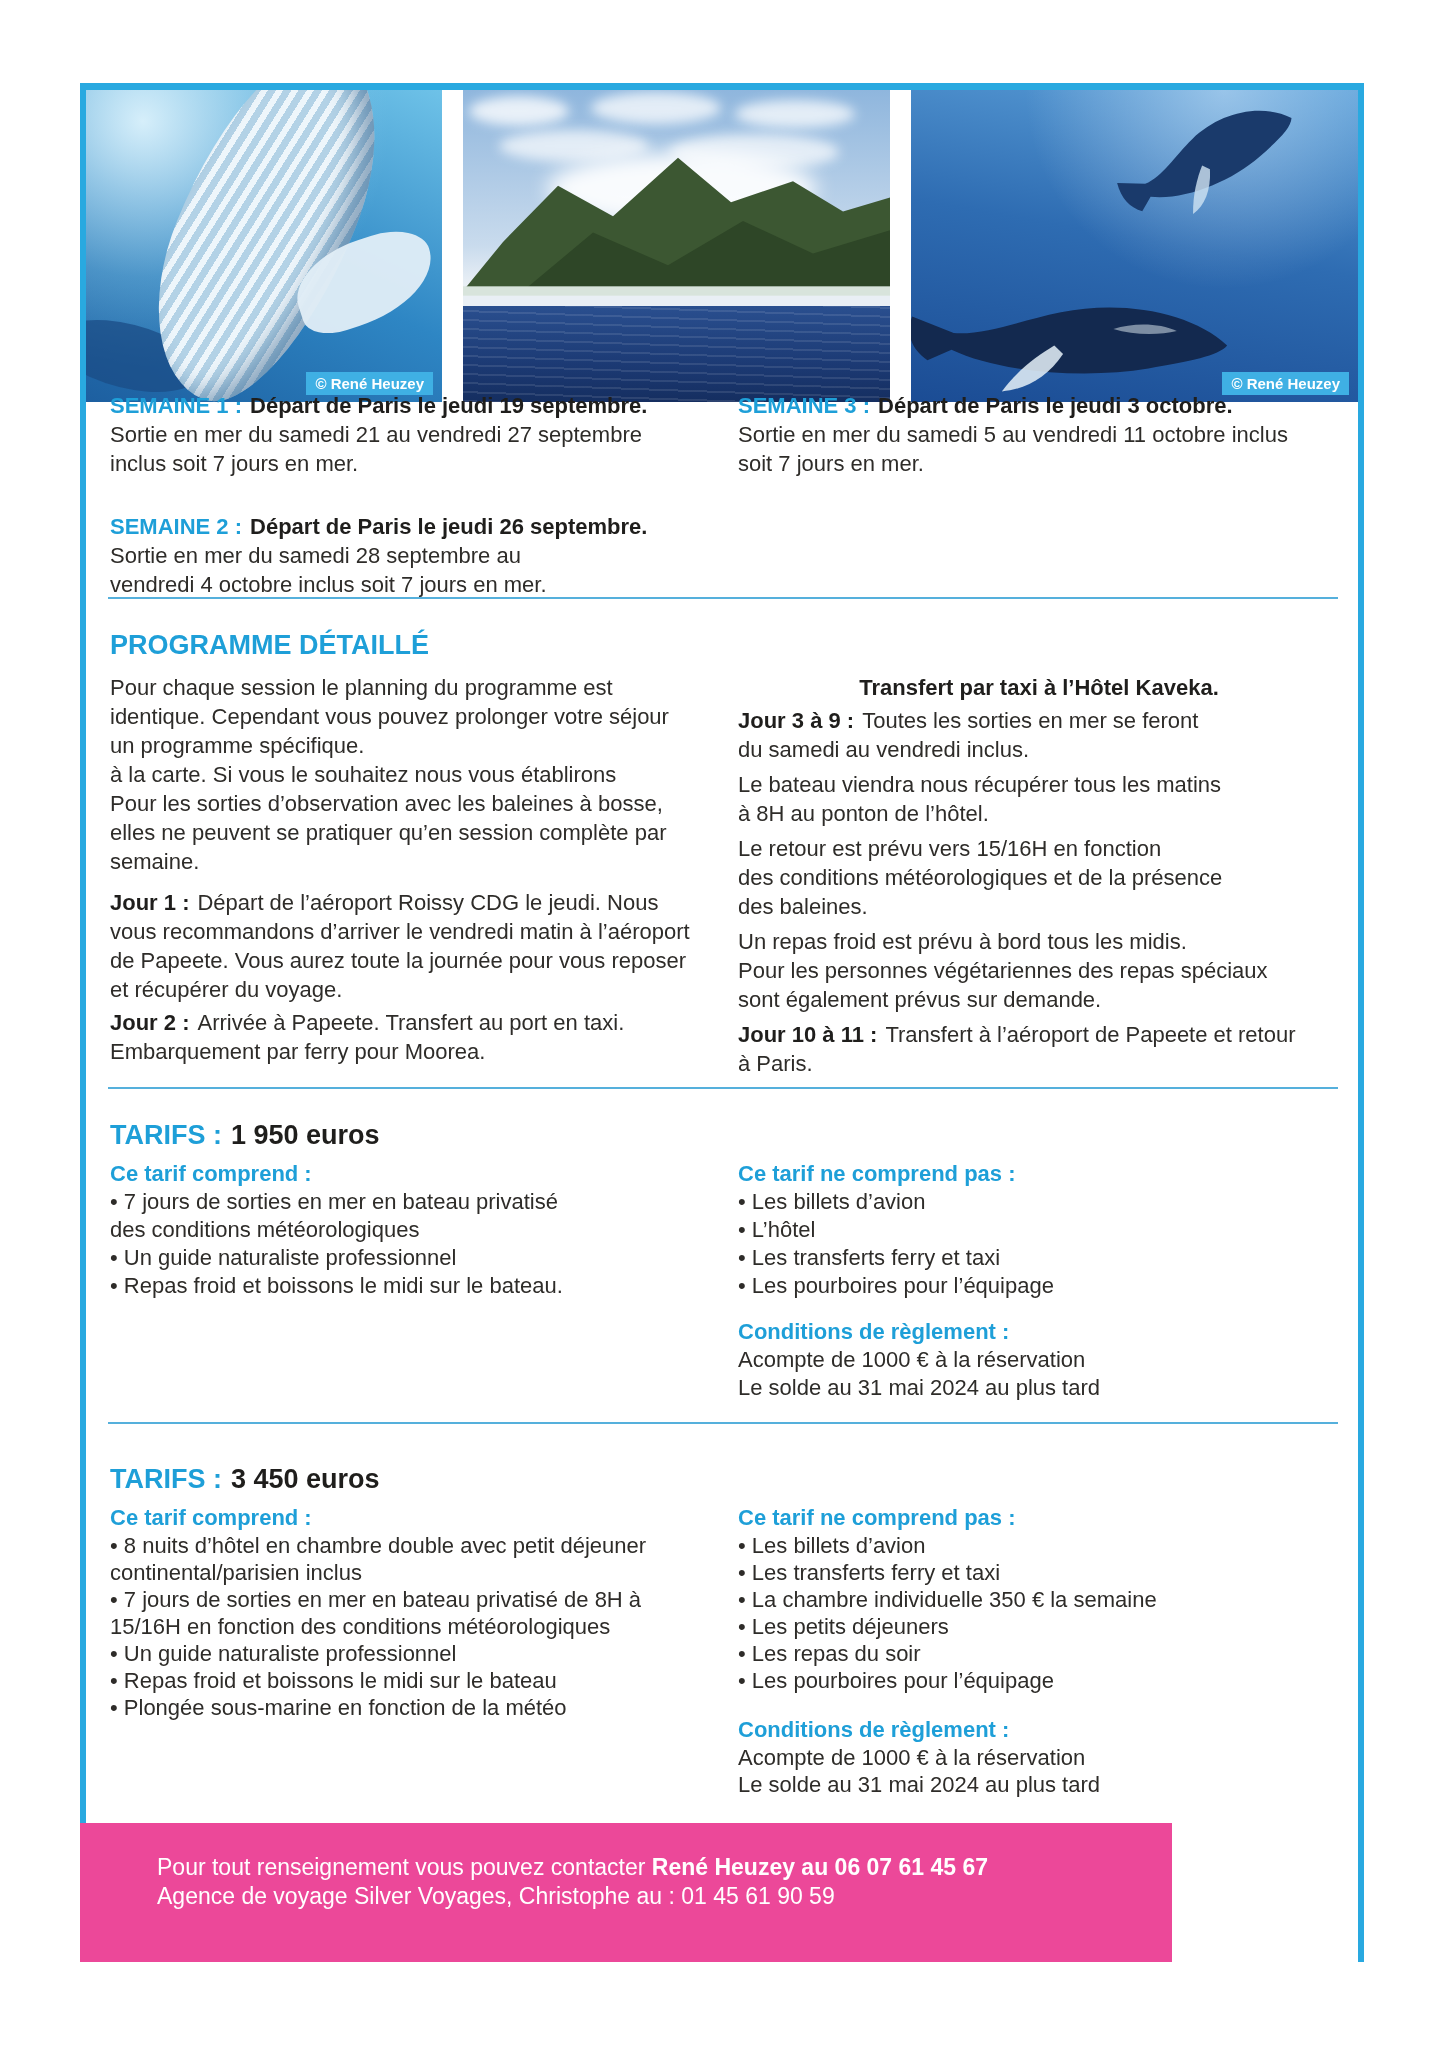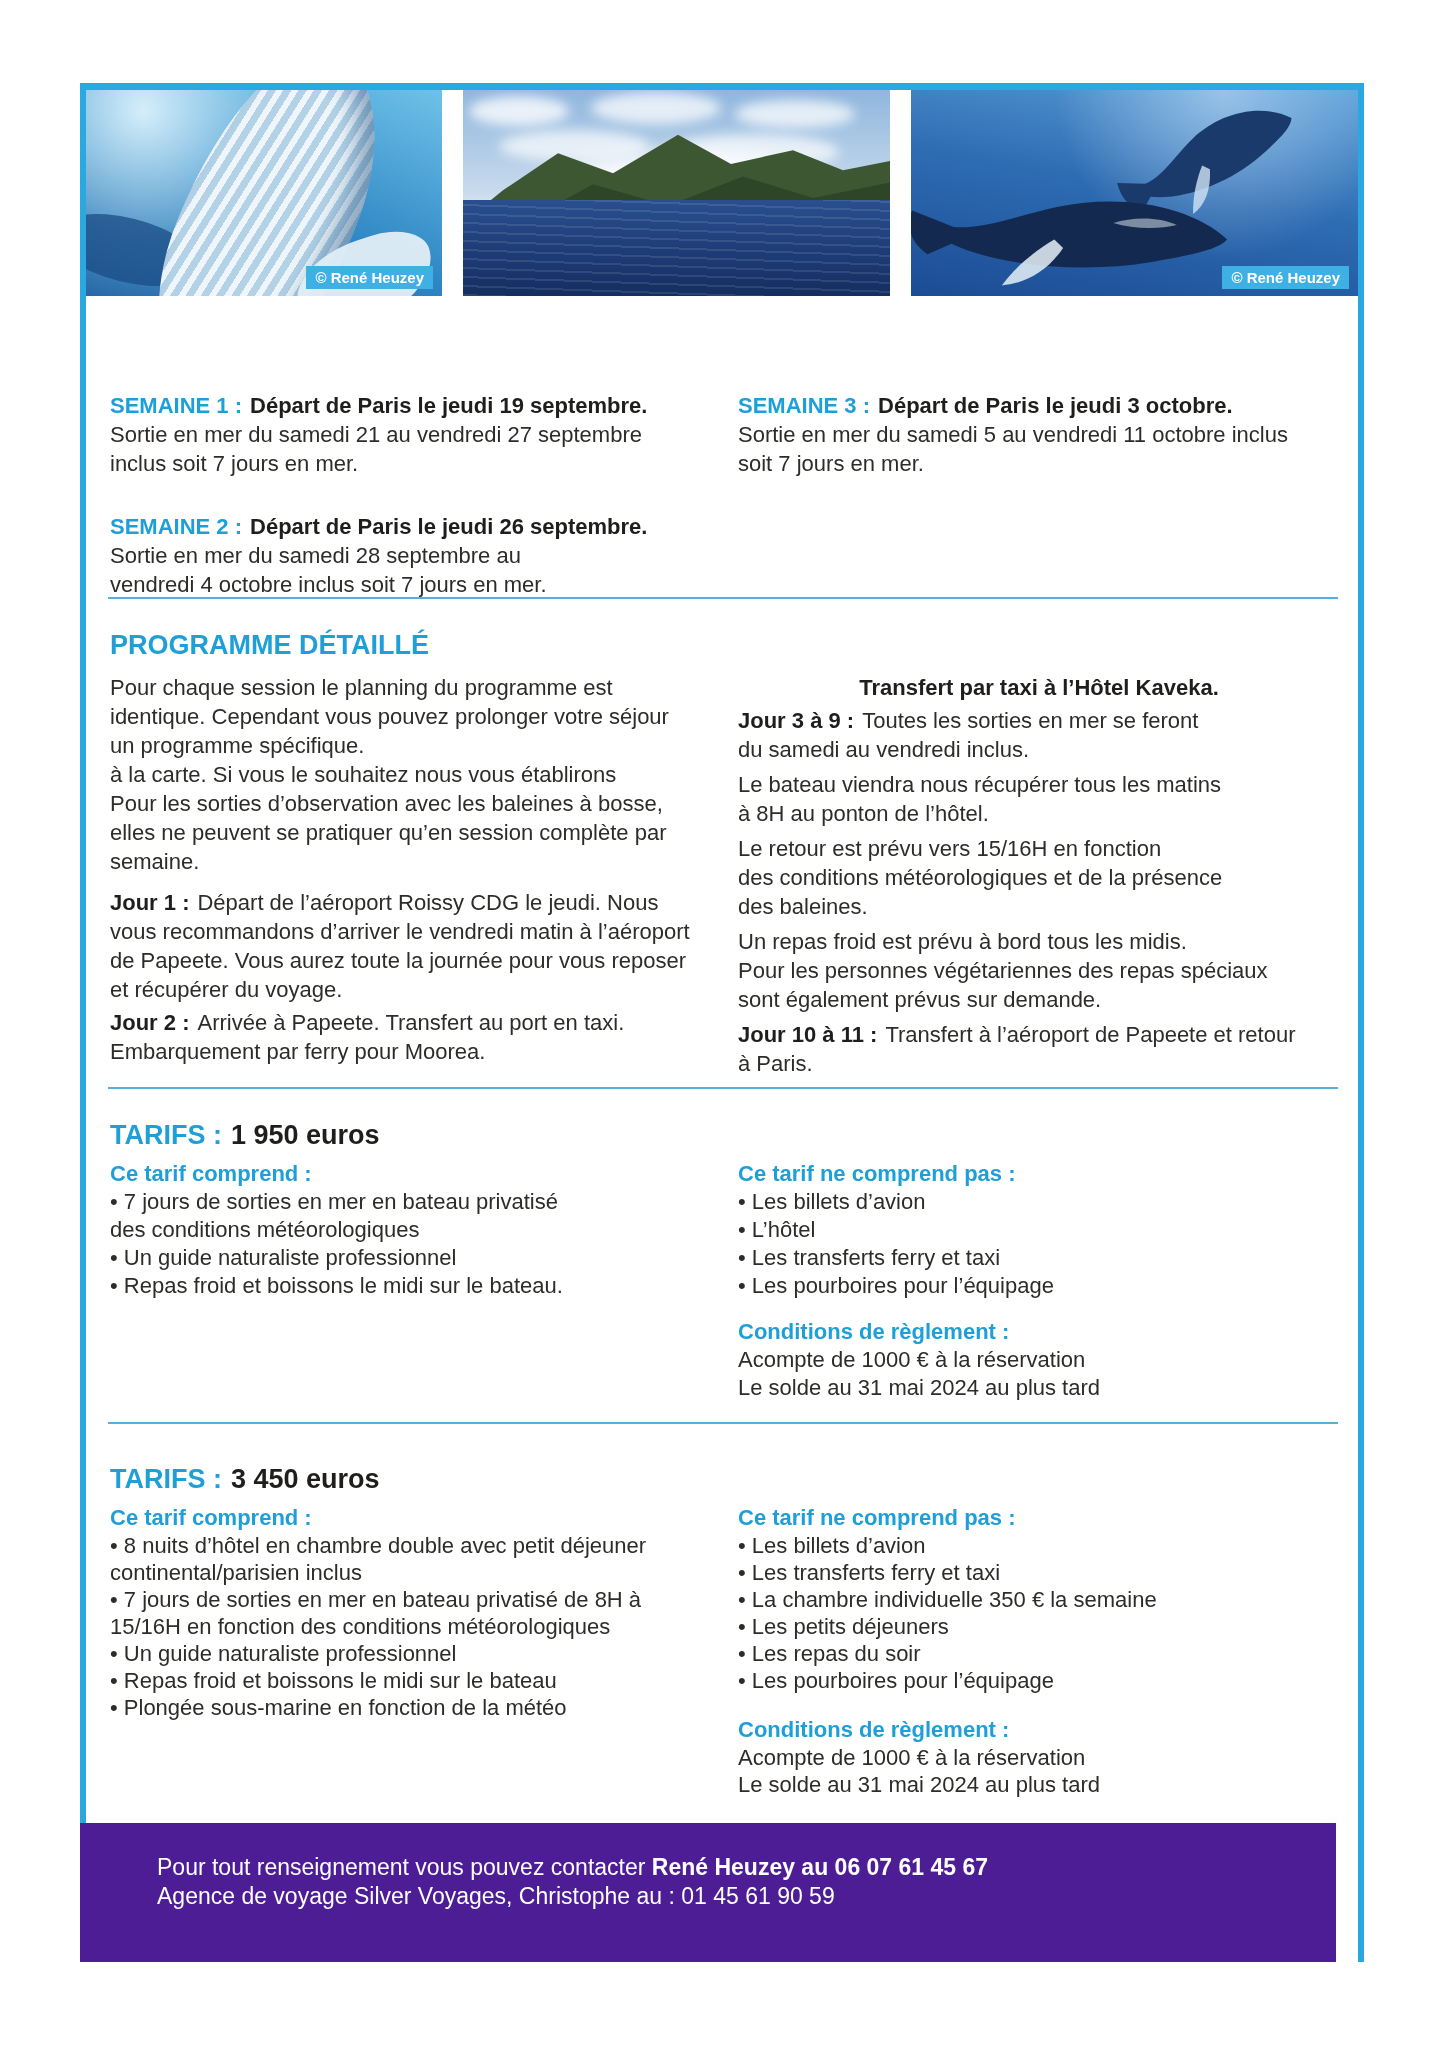--- a/index.html
+++ b/index.html
@@ -5,21 +5,21 @@
   html,body{margin:0;padding:0;background:#ffffff;}
   .page{position:relative;width:1441px;height:2048px;background:#ffffff;overflow:hidden;
         font-family:"Liberation Sans",sans-serif;color:#2e2c29;}
   
   .bar{position:absolute;background:#29a9e0;}
   .bar.top{left:80px;top:83px;width:1284px;height:7px;}
   .bar.left{left:80px;top:83px;width:6px;height:1879px;}
   .bar.right{left:1358px;top:83px;width:6px;height:1879px;}
   .sep{position:absolute;left:108px;width:1230px;height:2px;background:#55b0dc;}
   
-  .photos{position:absolute;left:86px;top:90px;width:1272px;height:206px;display:flex;gap:21px;}
+  .photos{position:absolute;left:86px;top:90px;width:1272px;height:312px;display:flex;gap:21px;}
   .photo{position:relative;height:100%;overflow:hidden;flex:none;}
   .credit{position:absolute;right:9px;bottom:7px;background:#3fb0e4;color:#fff;
           font-size:15px;font-weight:bold;padding:3px 9px;white-space:nowrap;}
   
   .p1{width:356px;background:
       radial-gradient(circle at 16% 10%, rgba(230,248,255,.9), rgba(160,215,240,.3) 38%, rgba(255,255,255,0) 60%),
       linear-gradient(205deg,#6ec2e8 0%,#2e86c4 52%,#1d5fa0 100%);}
   .p1-shadow{position:absolute;left:-34px;bottom:14px;width:150px;height:64px;border-radius:50%;
       background:#1b4c86;opacity:.75;transform:rotate(14deg);}
   .p1-body{position:absolute;left:96px;top:-50px;width:168px;height:370px;transform:rotate(22deg);
@@ -63,21 +63,21 @@
   #semaine{top:391px;}
   #programme{top:628px;}
   #tarifs1{top:1118px;}
   #tarifs2{top:1462px;}
   .mt34{margin-top:34px;} .mt12{margin-top:12px;}
   .mt8{margin-top:8px;} .mt6{margin-top:6px;} .mt4{margin-top:4px;} .mt11{margin-top:11px;}
   .mt18{margin-top:18px;} .mt22{margin-top:22px;}
   .t-ln{font-size:22px;line-height:28px;white-space:nowrap;}
   .t-ln2{font-size:22px;line-height:27px;white-space:nowrap;}
   
-  .footer{position:absolute;left:80px;top:1823px;width:1256px;height:139px;background:#4c1d95;
+  .footer{position:absolute;left:80px;top:1823px;width:1092px;height:139px;background:#ec4899;
           box-sizing:border-box;padding:30px 0 0 77px;color:#ffffff;font-size:23px;line-height:29px;}
   .footer .ln{font-size:23px;line-height:29px;}
   .footer .b{color:#ffffff;}
 </style>
 </head>
 <body>
 
 <div class="page">
 
   <div class="bar top"></div>

